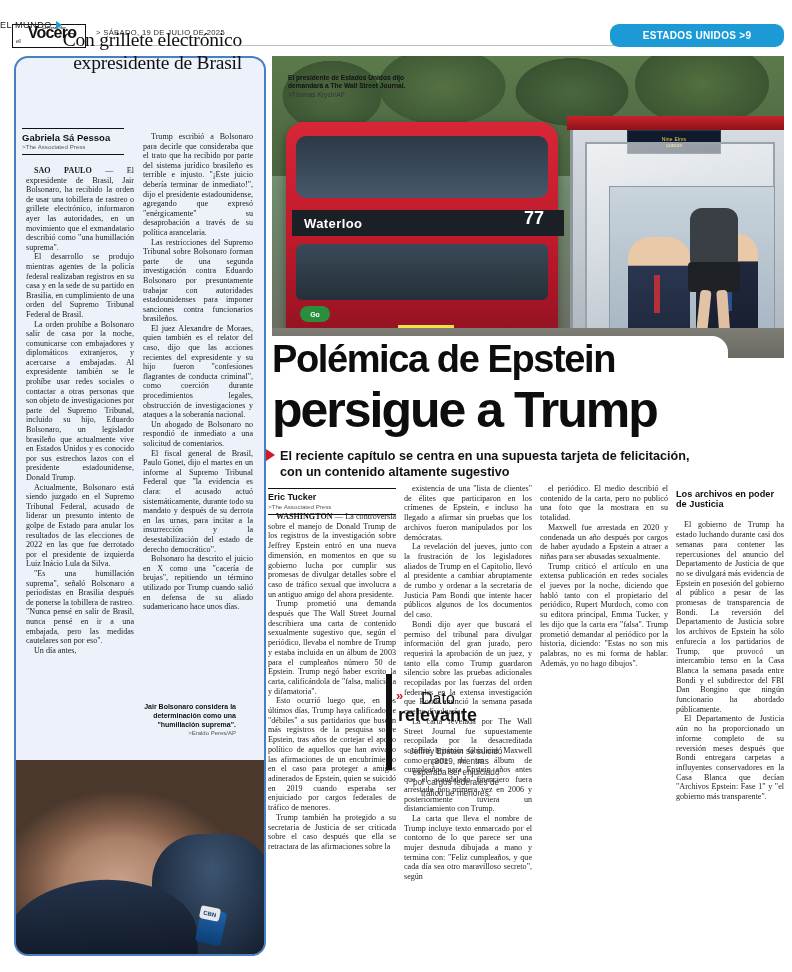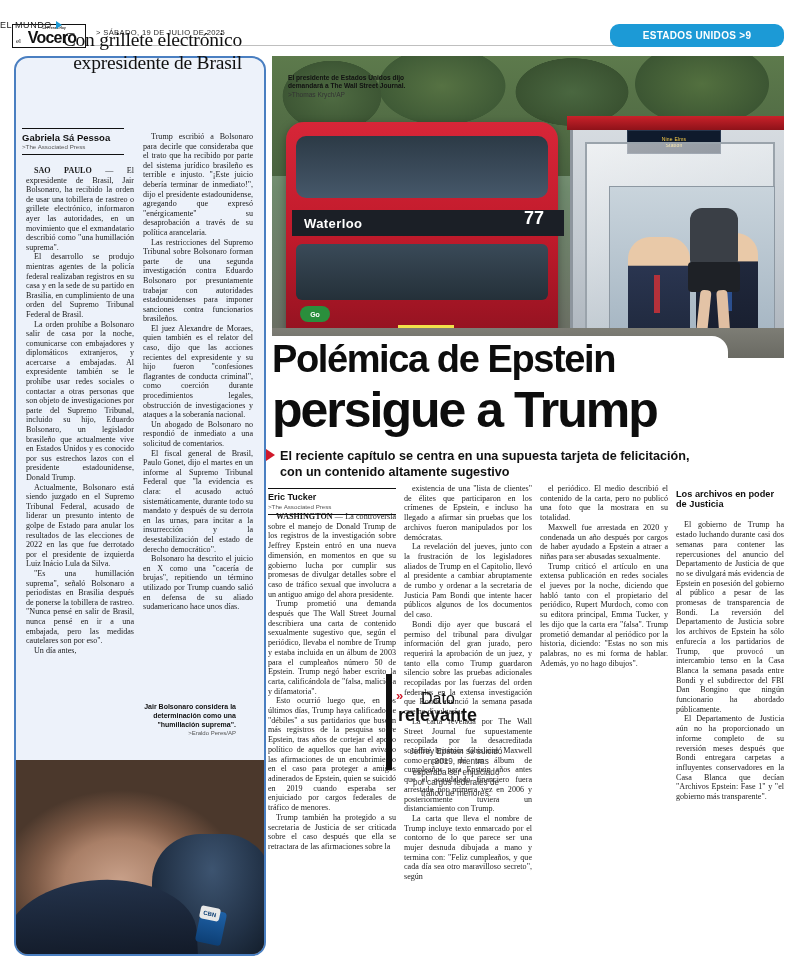--- a/index.html
+++ b/index.html
@@ -13,21 +13,21 @@
   }
   .page{position:relative;width:792px;height:972px;}
 
   
   .topbar{position:absolute;left:0;top:24px;width:792px;height:26px;}
   .masthead{
     position:absolute;left:12px;top:0px;
     width:72px;height:22px;
     border:1px solid #111;
     background:#fff;
-    display:flex;align-items:flex-end;justify-content:center;
+    display:flex;align-items:flex-start;justify-content:center;
     overflow:hidden;
   }
   .masthead .kicker{
     position:absolute;top:1px;left:50%;transform:translateX(-28%);
     font-family:"Liberation Sans",sans-serif;
     font-size:3px;letter-spacing:.2px;color:#111;font-weight:700;
   }
   .masthead .el{
     position:absolute;left:3px;bottom:2px;
     font-family:"Liberation Serif",serif;font-size:7px;color:#111;

